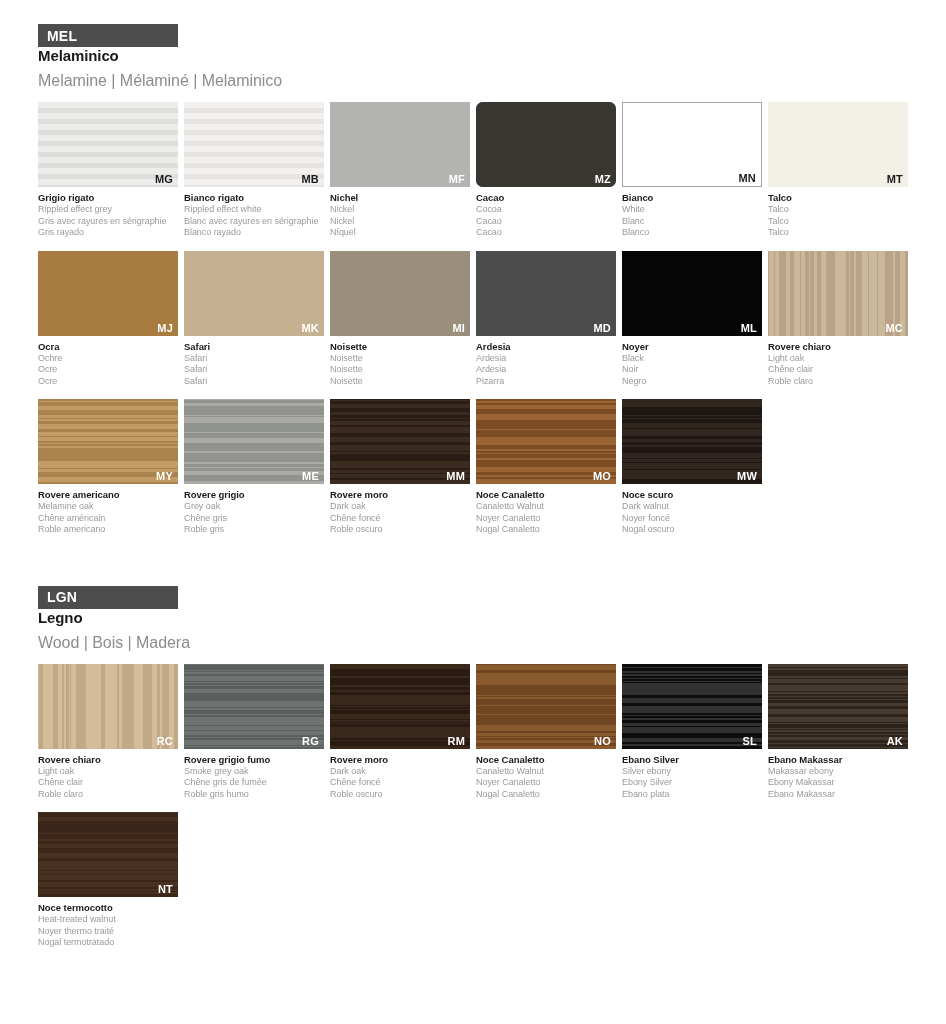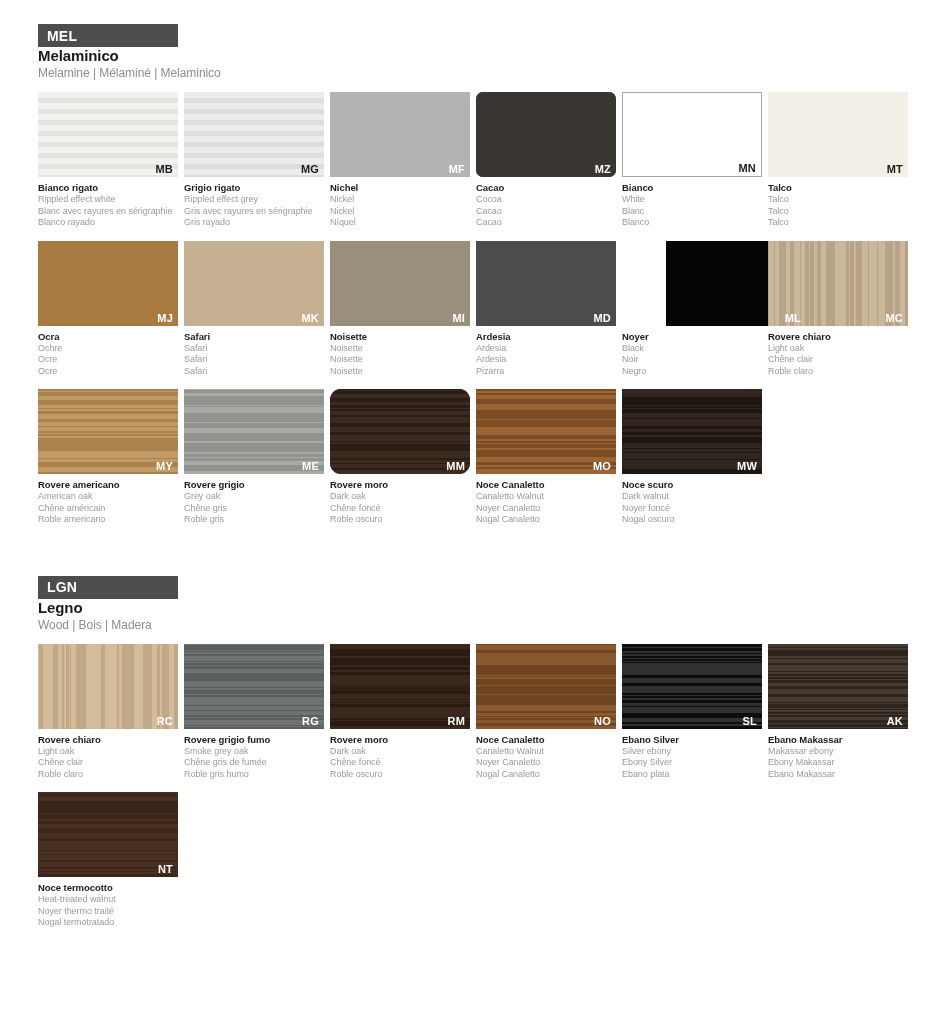--- a/index.html
+++ b/index.html
@@ -43,22 +43,22 @@
   }
   .section-title {
     margin-left: 38px;
     font-size: 15px;
     font-weight: bold;
     color: #1a1a1a;
     letter-spacing: -0.1px;
   }
   .section-subtitle {
     margin-left: 38px;
-    margin-top: 2px;
-    font-size: 12px;
+    margin-top: 8px;
+    font-size: 16px;
     color: #8c8c8c;
     letter-spacing: -0.05px;
   }
 
   
   .grid {
     margin-left: 38px;
     margin-top: 12px;
     display: flex;
     flex-wrap: wrap;
@@ -116,44 +116,44 @@
 <body>
 
 <div class="page">
 
   <div class="section" id="section-mel">
     <div class="section-tag">MEL</div>
     <div class="section-title">Melaminico</div>
     <div class="section-subtitle">Melamine | Mélaminé | Melaminico</div>
     <div class="grid" id="grid-mel">
         <div class="cell">
+          <div class="swatch" style="background: rgb(236, 236, 235);">
+            <div class="tex" style="background: repeating-linear-gradient(rgb(236, 236, 235) 0px, rgb(236, 236, 235) 6px, rgb(222, 221, 219) 6px, rgb(222, 221, 219) 11px);"></div>
+            <div class="code dark">MG</div>
+          </div>
+          <div class="names">
+            <div class="name-it">Grigio rigato</div>
+            <div class="name-tr">Rippled effect grey</div>
+            <div class="name-tr">Gris avec rayures en sérigraphie</div>
+            <div class="name-tr">Gris rayado</div>
+          </div>
+        </div>
+        <div class="cell">
           <div class="swatch" style="background: rgb(242, 241, 239);">
             <div class="tex" style="background: repeating-linear-gradient(rgb(242, 241, 239) 0px, rgb(242, 241, 239) 6px, rgb(230, 228, 224) 6px, rgb(230, 228, 224) 11px);"></div>
             <div class="code dark">MB</div>
           </div>
           <div class="names">
             <div class="name-it">Bianco rigato</div>
             <div class="name-tr">Rippled effect white</div>
             <div class="name-tr">Blanc avec rayures en sérigraphie</div>
             <div class="name-tr">Blanco rayado</div>
           </div>
         </div>
         <div class="cell">
-          <div class="swatch" style="background: rgb(236, 236, 235);">
-            <div class="tex" style="background: repeating-linear-gradient(rgb(236, 236, 235) 0px, rgb(236, 236, 235) 6px, rgb(222, 221, 219) 6px, rgb(222, 221, 219) 11px);"></div>
-            <div class="code dark">MG</div>
-          </div>
-          <div class="names">
-            <div class="name-it">Grigio rigato</div>
-            <div class="name-tr">Rippled effect grey</div>
-            <div class="name-tr">Gris avec rayures en sérigraphie</div>
-            <div class="name-tr">Gris rayado</div>
-          </div>
-        </div>
-        <div class="cell">
           <div class="swatch" style="background: rgb(179, 180, 177);">
             <div class="tex" style="background: rgb(179, 180, 177);"></div>
             <div class="code light">MF</div>
           </div>
           <div class="names">
             <div class="name-it">Nichel</div>
             <div class="name-tr">Nickel</div>
             <div class="name-tr">Nickel</div>
             <div class="name-tr">Níquel</div>
           </div>
@@ -236,21 +236,21 @@
             <div class="code light">MD</div>
           </div>
           <div class="names">
             <div class="name-it">Ardesia</div>
             <div class="name-tr">Ardesia</div>
             <div class="name-tr">Ardesia</div>
             <div class="name-tr">Pizarra</div>
           </div>
         </div>
         <div class="cell">
-          <div class="swatch" style="background: #4c1d95; margin-left: 44px;">
+          <div class="swatch" style="background: #4c1d95;">
             <div class="tex" style="background: rgb(5, 5, 5);"></div>
             <div class="code light">ML</div>
           </div>
           <div class="names">
             <div class="name-it">Noyer</div>
             <div class="name-tr">Black</div>
             <div class="name-tr">Noir</div>
             <div class="name-tr">Negro</div>
           </div>
         </div>
@@ -266,39 +266,39 @@
             <div class="name-tr">Roble claro</div>
           </div>
         </div>
         <div class="cell">
           <div class="swatch" style="background: rgb(193, 154, 101); padding-left: 20px;">
             <div class="tex" style="background: linear-gradient(rgb(168, 128, 75) 0%, rgb(168, 128, 75) 0.65%, rgb(168, 128, 75) 0.65%, rgb(168, 128, 75) 2.39%, rgb(193, 154, 101) 2.39%, rgb(193, 154, 101) 4.06%, rgb(168, 128, 75) 4.06%, rgb(168, 128, 75) 5.14%, rgb(168, 128, 75) 5.14%, rgb(168, 128, 75) 8%, rgb(193, 154, 101) 8%, rgb(193, 154, 101) 10.94%, rgb(193, 154, 101) 10.94%, rgb(193, 154, 101) 13.02%, rgb(168, 128, 75) 13.02%, rgb(168, 128, 75) 15.48%, rgb(168, 128, 75) 15.48%, rgb(168, 128, 75) 18.37%, rgb(193, 154, 101) 18.37%, rgb(193, 154, 101) 20.73%, rgb(193, 154, 101) 20.73%, rgb(193, 154, 101) 22.49%, rgb(168, 128, 75) 22.49%, rgb(168, 128, 75) 23.62%, rgb(193, 154, 101) 23.62%, rgb(193, 154, 101) 26.11%, rgb(168, 128, 75) 26.11%, rgb(168, 128, 75) 29.05%, rgb(193, 154, 101) 29.05%, rgb(193, 154, 101) 31.25%, rgb(193, 154, 101) 31.25%, rgb(193, 154, 101) 34.41%, rgb(193, 154, 101) 34.41%, rgb(193, 154, 101) 35.22%, rgb(168, 128, 75) 35.22%, rgb(168, 128, 75) 36.2%, rgb(168, 128, 75) 36.2%, rgb(168, 128, 75) 38.56%, rgb(193, 154, 101) 38.56%, rgb(193, 154, 101) 41.53%, rgb(193, 154, 101) 41.53%, rgb(193, 154, 101) 43.1%, rgb(168, 128, 75) 43.1%, rgb(168, 128, 75) 45.19%, rgb(193, 154, 101) 45.19%, rgb(193, 154, 101) 46.6%, rgb(193, 154, 101) 46.6%, rgb(193, 154, 101) 47.44%, rgb(193, 154, 101) 47.44%, rgb(193, 154, 101) 49.34%, rgb(168, 128, 75) 49.34%, rgb(168, 128, 75) 51.21%, rgb(193, 154, 101) 51.21%, rgb(193, 154, 101) 53.13%, rgb(168, 128, 75) 53.13%, rgb(168, 128, 75) 54.95%, rgb(193, 154, 101) 54.95%, rgb(193, 154, 101) 56.24%, rgb(193, 154, 101) 56.24%, rgb(193, 154, 101) 57.16%, rgb(168, 128, 75) 57.16%, rgb(168, 128, 75) 58.76%, rgb(168, 128, 75) 58.76%, rgb(168, 128, 75) 61.88%, rgb(168, 128, 75) 61.88%, rgb(168, 128, 75) 64.01%, rgb(168, 128, 75) 64.01%, rgb(168, 128, 75) 66.14%, rgb(168, 128, 75) 66.14%, rgb(168, 128, 75) 67.89%, rgb(168, 128, 75) 67.89%, rgb(168, 128, 75) 70.62%, rgb(168, 128, 75) 70.62%, rgb(168, 128, 75) 73.21%, rgb(193, 154, 101) 73.21%, rgb(193, 154, 101) 75.44%, rgb(193, 154, 101) 75.44%, rgb(193, 154, 101) 78.55%, rgb(193, 154, 101) 78.55%, rgb(193, 154, 101) 80.87%, rgb(168, 128, 75) 80.87%, rgb(168, 128, 75) 82.66%, rgb(193, 154, 101) 82.66%, rgb(193, 154, 101) 85.53%, rgb(168, 128, 75) 85.53%, rgb(168, 128, 75) 87.7%, rgb(168, 128, 75) 87.7%, rgb(168, 128, 75) 89.64%, rgb(168, 128, 75) 89.64%, rgb(168, 128, 75) 91.81%, rgb(193, 154, 101) 91.81%, rgb(193, 154, 101) 94.26%, rgb(193, 154, 101) 94.26%, rgb(193, 154, 101) 95.42%, rgb(193, 154, 101) 95.42%, rgb(193, 154, 101) 97.86%, rgb(168, 128, 75) 97.86%, rgb(168, 128, 75) 99.81%, rgb(193, 154, 101) 99.81%, rgb(193, 154, 101) 100%); opacity: 0.92;"></div>
             <div class="code light">MY</div>
           </div>
           <div class="names">
             <div class="name-it">Rovere americano</div>
-            <div class="name-tr">American oak</div>
+            <div class="name-tr">Melamine oak</div>
             <div class="name-tr">Chêne américain</div>
             <div class="name-tr">Roble americano</div>
           </div>
         </div>
         <div class="cell">
           <div class="swatch" style="background: rgb(169, 170, 166);">
             <div class="tex" style="background: linear-gradient(rgb(169, 170, 166) 0%, rgb(169, 170, 166) 0.66%, rgb(143, 145, 140) 0.66%, rgb(143, 145, 140) 2.36%, rgb(143, 145, 140) 2.36%, rgb(143, 145, 140) 3.48%, rgb(143, 145, 140) 3.48%, rgb(143, 145, 140) 4.99%, rgb(169, 170, 166) 4.99%, rgb(169, 170, 166) 7.81%, rgb(169, 170, 166) 7.81%, rgb(169, 170, 166) 8.78%, rgb(143, 145, 140) 8.78%, rgb(143, 145, 140) 10.48%, rgb(143, 145, 140) 10.48%, rgb(143, 145, 140) 12.95%, rgb(143, 145, 140) 12.95%, rgb(143, 145, 140) 15.63%, rgb(143, 145, 140) 15.63%, rgb(143, 145, 140) 18.59%, rgb(169, 170, 166) 18.59%, rgb(169, 170, 166) 19.54%, rgb(143, 145, 140) 19.54%, rgb(143, 145, 140) 21.08%, rgb(169, 170, 166) 21.08%, rgb(169, 170, 166) 23.17%, rgb(169, 170, 166) 23.17%, rgb(169, 170, 166) 26.23%, rgb(169, 170, 166) 26.23%, rgb(169, 170, 166) 27.12%, rgb(169, 170, 166) 27.12%, rgb(169, 170, 166) 28.34%, rgb(143, 145, 140) 28.34%, rgb(143, 145, 140) 30.14%, rgb(143, 145, 140) 30.14%, rgb(143, 145, 140) 32.23%, rgb(143, 145, 140) 32.23%, rgb(143, 145, 140) 34.27%, rgb(143, 145, 140) 34.27%, rgb(143, 145, 140) 36.79%, rgb(143, 145, 140) 36.79%, rgb(143, 145, 140) 39.29%, rgb(169, 170, 166) 39.29%, rgb(169, 170, 166) 40.52%, rgb(143, 145, 140) 40.52%, rgb(143, 145, 140) 42.84%, rgb(143, 145, 140) 42.84%, rgb(143, 145, 140) 45.61%, rgb(169, 170, 166) 45.61%, rgb(169, 170, 166) 46.8%, rgb(169, 170, 166) 46.8%, rgb(169, 170, 166) 49.74%, rgb(169, 170, 166) 49.74%, rgb(169, 170, 166) 52.05%, rgb(143, 145, 140) 52.05%, rgb(143, 145, 140) 54.03%, rgb(143, 145, 140) 54.03%, rgb(143, 145, 140) 54.63%, rgb(143, 145, 140) 54.63%, rgb(143, 145, 140) 55.82%, rgb(143, 145, 140) 55.82%, rgb(143, 145, 140) 58.75%, rgb(143, 145, 140) 58.75%, rgb(143, 145, 140) 60.92%, rgb(169, 170, 166) 60.92%, rgb(169, 170, 166) 63.7%, rgb(143, 145, 140) 63.7%, rgb(143, 145, 140) 65.48%, rgb(143, 145, 140) 65.48%, rgb(143, 145, 140) 67.63%, rgb(143, 145, 140) 67.63%, rgb(143, 145, 140) 69.31%, rgb(143, 145, 140) 69.31%, rgb(143, 145, 140) 70.07%, rgb(169, 170, 166) 70.07%, rgb(169, 170, 166) 70.74%, rgb(143, 145, 140) 70.74%, rgb(143, 145, 140) 71.94%, rgb(143, 145, 140) 71.94%, rgb(143, 145, 140) 73.63%, rgb(169, 170, 166) 73.63%, rgb(169, 170, 166) 76.57%, rgb(143, 145, 140) 76.57%, rgb(143, 145, 140) 79.65%, rgb(169, 170, 166) 79.65%, rgb(169, 170, 166) 81.15%, rgb(143, 145, 140) 81.15%, rgb(143, 145, 140) 84.25%, rgb(169, 170, 166) 84.25%, rgb(169, 170, 166) 86.23%, rgb(169, 170, 166) 86.23%, rgb(169, 170, 166) 87.5%, rgb(169, 170, 166) 87.5%, rgb(169, 170, 166) 88.62%, rgb(169, 170, 166) 88.62%, rgb(169, 170, 166) 89.59%, rgb(143, 145, 140) 89.59%, rgb(143, 145, 140) 91.5%, rgb(169, 170, 166) 91.5%, rgb(169, 170, 166) 92.21%, rgb(143, 145, 140) 92.21%, rgb(143, 145, 140) 94.06%, rgb(143, 145, 140) 94.06%, rgb(143, 145, 140) 95.92%, rgb(169, 170, 166) 95.92%, rgb(169, 170, 166) 96.83%, rgb(169, 170, 166) 96.83%, rgb(169, 170, 166) 97.73%, rgb(169, 170, 166) 97.73%, rgb(169, 170, 166) 100%); opacity: 0.92;"></div>
             <div class="code light">ME</div>
           </div>
           <div class="names">
             <div class="name-it">Rovere grigio</div>
             <div class="name-tr">Grey oak</div>
             <div class="name-tr">Chêne gris</div>
             <div class="name-tr">Roble gris</div>
           </div>
         </div>
         <div class="cell">
-          <div class="swatch" style="background: rgb(42, 29, 22); border-radius: 11px;">
+          <div class="swatch" style="background: rgb(42, 29, 22);">
             <div class="tex" style="background: linear-gradient(rgb(42, 29, 22) 0%, rgb(42, 29, 22) 0.66%, rgb(61, 44, 32) 0.66%, rgb(61, 44, 32) 2.32%, rgb(42, 29, 22) 2.32%, rgb(42, 29, 22) 5.5%, rgb(61, 44, 32) 5.5%, rgb(61, 44, 32) 7.43%, rgb(61, 44, 32) 7.43%, rgb(61, 44, 32) 10.23%, rgb(42, 29, 22) 10.23%, rgb(42, 29, 22) 11.81%, rgb(42, 29, 22) 11.81%, rgb(42, 29, 22) 13.14%, rgb(42, 29, 22) 13.14%, rgb(42, 29, 22) 15.62%, rgb(61, 44, 32) 15.62%, rgb(61, 44, 32) 18.1%, rgb(61, 44, 32) 18.1%, rgb(61, 44, 32) 19.05%, rgb(42, 29, 22) 19.05%, rgb(42, 29, 22) 21.79%, rgb(61, 44, 32) 21.79%, rgb(61, 44, 32) 23.73%, rgb(42, 29, 22) 23.73%, rgb(42, 29, 22) 25.43%, rgb(61, 44, 32) 25.43%, rgb(61, 44, 32) 28.62%, rgb(61, 44, 32) 28.62%, rgb(61, 44, 32) 30.79%, rgb(42, 29, 22) 30.79%, rgb(42, 29, 22) 32.67%, rgb(61, 44, 32) 32.67%, rgb(61, 44, 32) 35.46%, rgb(61, 44, 32) 35.46%, rgb(61, 44, 32) 36.06%, rgb(61, 44, 32) 36.06%, rgb(61, 44, 32) 37.77%, rgb(61, 44, 32) 37.77%, rgb(61, 44, 32) 39.84%, rgb(42, 29, 22) 39.84%, rgb(42, 29, 22) 40.69%, rgb(42, 29, 22) 40.69%, rgb(42, 29, 22) 43.66%, rgb(42, 29, 22) 43.66%, rgb(42, 29, 22) 44.28%, rgb(61, 44, 32) 44.28%, rgb(61, 44, 32) 46.39%, rgb(61, 44, 32) 46.39%, rgb(61, 44, 32) 49.46%, rgb(61, 44, 32) 49.46%, rgb(61, 44, 32) 50.87%, rgb(42, 29, 22) 50.87%, rgb(42, 29, 22) 53.56%, rgb(61, 44, 32) 53.56%, rgb(61, 44, 32) 55.71%, rgb(61, 44, 32) 55.71%, rgb(61, 44, 32) 58.22%, rgb(61, 44, 32) 58.22%, rgb(61, 44, 32) 59.69%, rgb(61, 44, 32) 59.69%, rgb(61, 44, 32) 61.34%, rgb(42, 29, 22) 61.34%, rgb(42, 29, 22) 62.56%, rgb(61, 44, 32) 62.56%, rgb(61, 44, 32) 63.39%, rgb(61, 44, 32) 63.39%, rgb(61, 44, 32) 64.82%, rgb(42, 29, 22) 64.82%, rgb(42, 29, 22) 67.38%, rgb(42, 29, 22) 67.38%, rgb(42, 29, 22) 68%, rgb(42, 29, 22) 68%, rgb(42, 29, 22) 69.53%, rgb(42, 29, 22) 69.53%, rgb(42, 29, 22) 71.23%, rgb(42, 29, 22) 71.23%, rgb(42, 29, 22) 73.13%, rgb(61, 44, 32) 73.13%, rgb(61, 44, 32) 74.19%, rgb(61, 44, 32) 74.19%, rgb(61, 44, 32) 75.69%, rgb(61, 44, 32) 75.69%, rgb(61, 44, 32) 76.38%, rgb(61, 44, 32) 76.38%, rgb(61, 44, 32) 77.2%, rgb(61, 44, 32) 77.2%, rgb(61, 44, 32) 78.85%, rgb(61, 44, 32) 78.85%, rgb(61, 44, 32) 80.65%, rgb(42, 29, 22) 80.65%, rgb(42, 29, 22) 83.35%, rgb(61, 44, 32) 83.35%, rgb(61, 44, 32) 84.42%, rgb(61, 44, 32) 84.42%, rgb(61, 44, 32) 86.53%, rgb(42, 29, 22) 86.53%, rgb(42, 29, 22) 88.39%, rgb(61, 44, 32) 88.39%, rgb(61, 44, 32) 89.83%, rgb(61, 44, 32) 89.83%, rgb(61, 44, 32) 92.69%, rgb(42, 29, 22) 92.69%, rgb(42, 29, 22) 93.57%, rgb(42, 29, 22) 93.57%, rgb(42, 29, 22) 94.84%, rgb(61, 44, 32) 94.84%, rgb(61, 44, 32) 96.03%, rgb(61, 44, 32) 96.03%, rgb(61, 44, 32) 98.63%, rgb(61, 44, 32) 98.63%, rgb(61, 44, 32) 100%); opacity: 0.92;"></div>
             <div class="code light">MM</div>
           </div>
           <div class="names">
             <div class="name-it">Rovere moro</div>
             <div class="name-tr">Dark oak</div>
             <div class="name-tr">Chêne foncé</div>
             <div class="name-tr">Roble oscuro</div>
           </div>
         </div>

